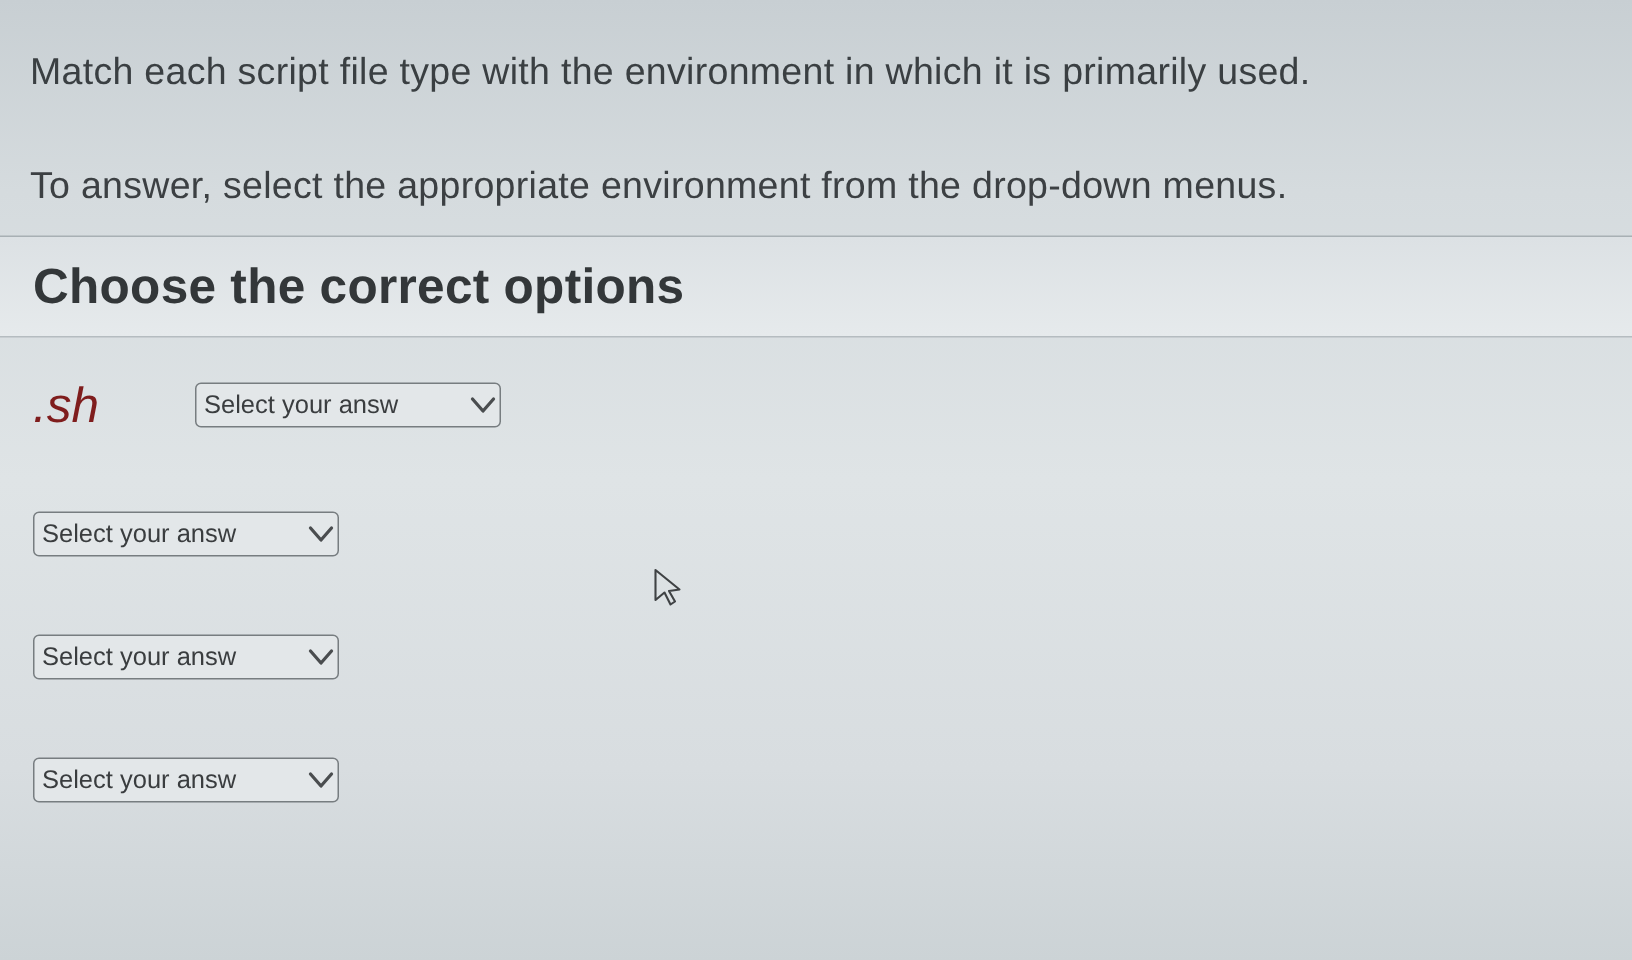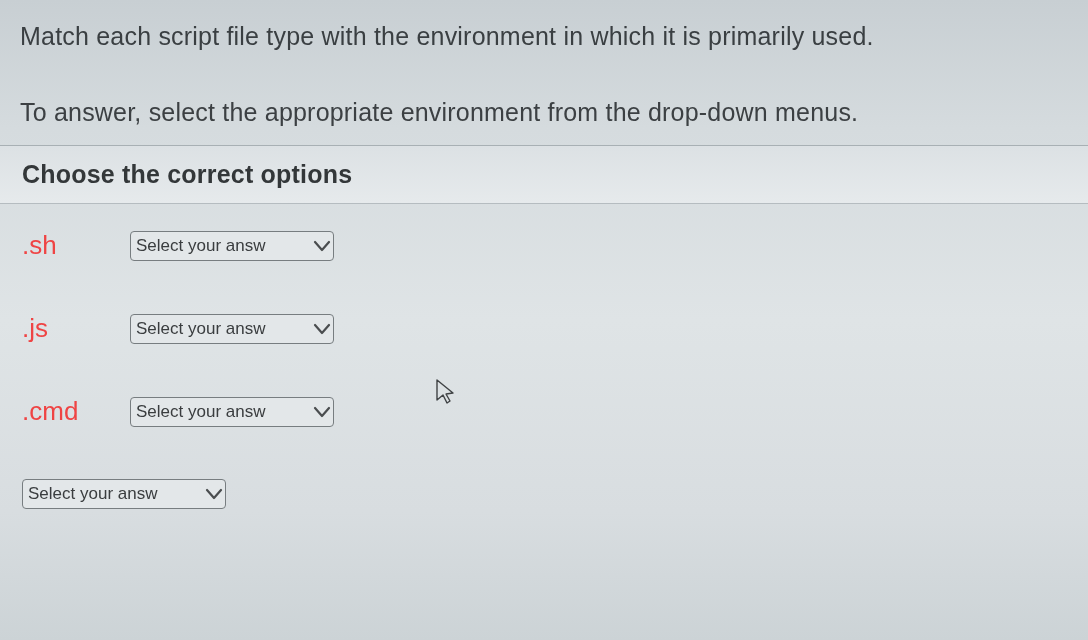--- a/index.html
+++ b/index.html
@@ -12,53 +12,55 @@
       overflow: hidden;
     }
     .header-area {
       padding: 22px 20px 18px 20px;
     }
     .question-text {
       font-size: 25px;
       color: #3a3f42;
       font-weight: 400;
       letter-spacing: 0.2px;
+      margin-top: 12px;
     }
     .instruction-text {
       font-size: 25px;
       color: #3c4043;
       font-weight: 400;
       margin-top: 47px;
       letter-spacing: 0.2px;
     }
     .section-divider-top {
       border-top: 1px solid #a8b0b4;
     }
     .section-header {
       background: linear-gradient(180deg, #dce1e4 0%, #e6eaec 100%);
       padding: 14px 10px 14px 22px;
       border-bottom: 1px solid #b5bcc0;
-      font-size: 25px;
+      font-size: 33px;
       font-weight: 700;
       color: #333739;
       letter-spacing: 0.2px;
     }
     .options-area {
       padding: 26px 22px 0 22px;
     }
     .option-row {
       display: flex;
       align-items: center;
       margin-bottom: 52px;
     }
     .option-label {
-      font-size: 26px;
-      color: #ef4444;
+      font-size: 33px;
+      color: #7f1d1d;
       width: 108px;
       font-weight: 400;
+      font-style: italic;
     }
     .select-box {
       display: flex;
       align-items: center;
       border: 1px solid #777d80;
       border-radius: 4px;
       background: #e3e7e9;
       height: 30px;
       width: 204px;
       padding: 0 2px 0 5px;
@@ -106,33 +108,31 @@
       <span class="select-box-text">Select your answ</span>
       <span class="chevron-icon">
         <svg width="18" height="14" viewBox="0 0 18 14">
             <path d="M2 3 L9 11 L16 3" stroke="#4a4d4f" stroke-width="2.2" fill="none" stroke-linecap="round" stroke-linejoin="round"></path>
           </svg>
       </span>
     </div>
   </div>
 
   <div class="option-row">
-    <div class="option-label">.js</div>
     <div class="select-box">
       <span class="select-box-text">Select your answ</span>
       <span class="chevron-icon">
         <svg width="18" height="14" viewBox="0 0 18 14">
             <path d="M2 3 L9 11 L16 3" stroke="#4a4d4f" stroke-width="2.2" fill="none" stroke-linecap="round" stroke-linejoin="round"></path>
           </svg>
       </span>
     </div>
   </div>
 
   <div class="option-row">
-    <div class="option-label">.cmd</div>
     <div class="select-box">
       <span class="select-box-text">Select your answ</span>
       <span class="chevron-icon">
         <svg width="18" height="14" viewBox="0 0 18 14">
             <path d="M2 3 L9 11 L16 3" stroke="#4a4d4f" stroke-width="2.2" fill="none" stroke-linecap="round" stroke-linejoin="round"></path>
           </svg>
       </span>
     </div>
   </div>
 

